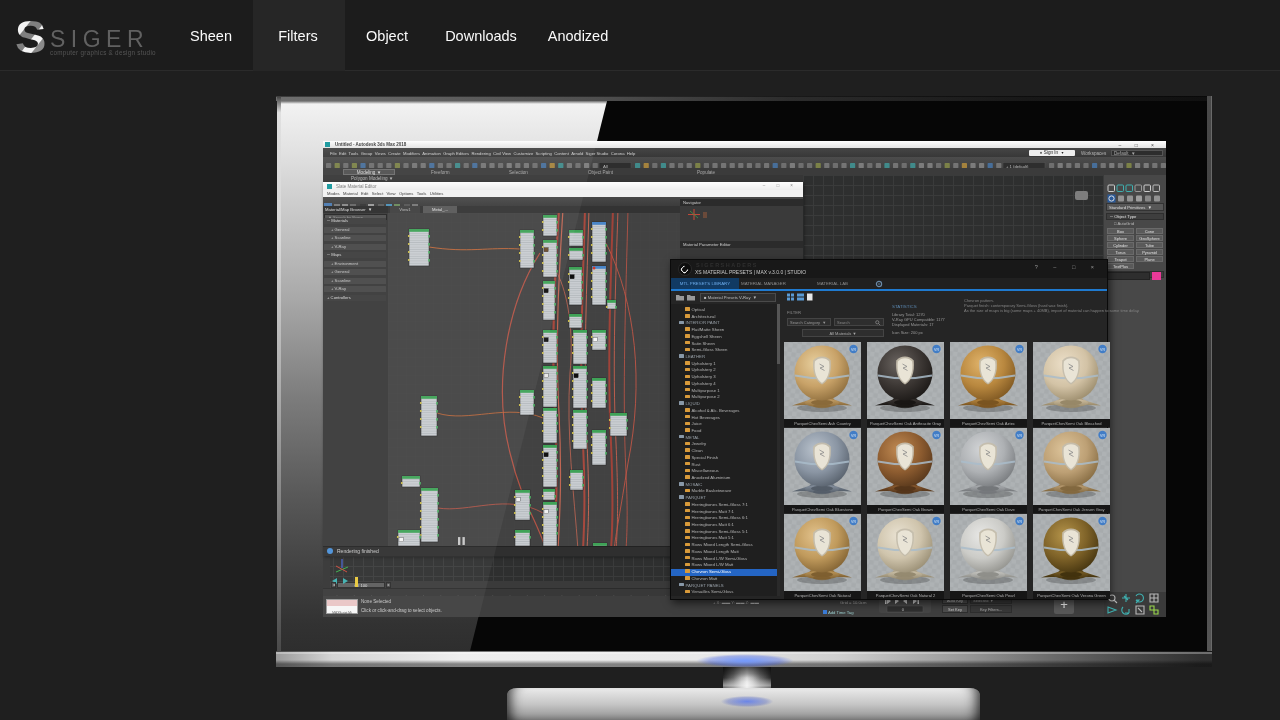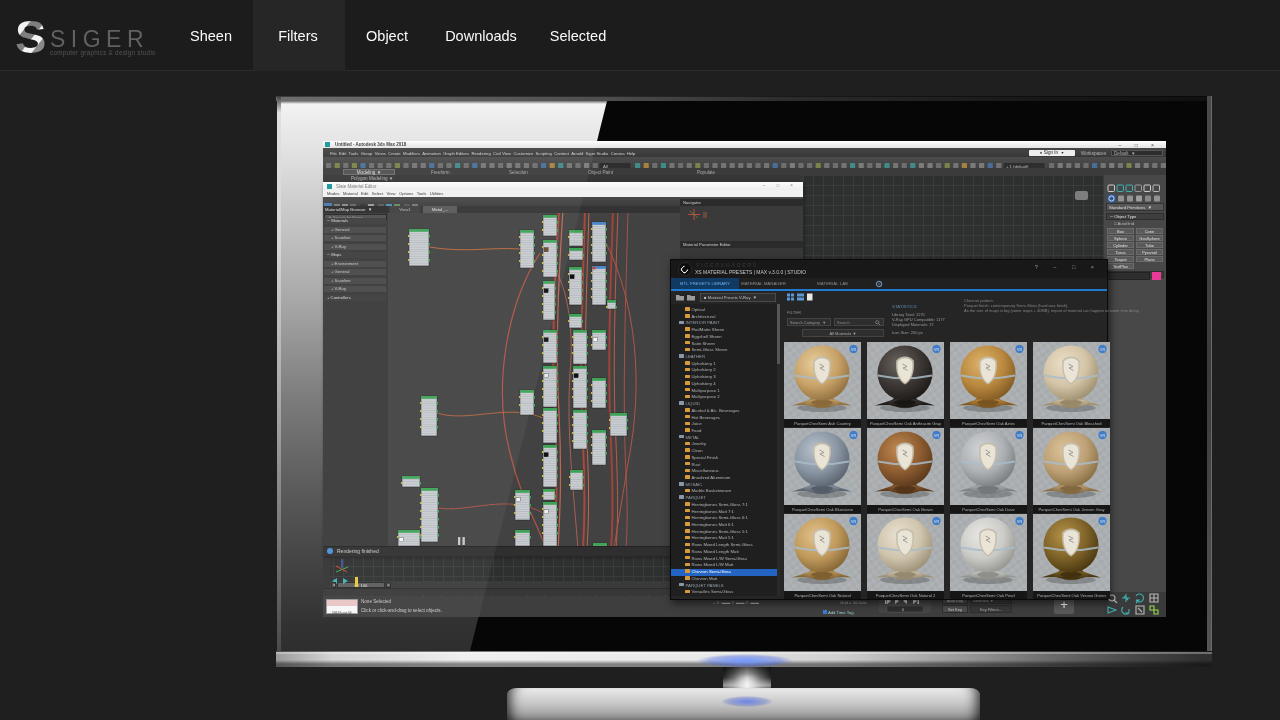--- a/index.html
+++ b/index.html
@@ -154,21 +154,21 @@
 <div id="root">
   <div id="header">
     <div id="prodcell"></div>
     <div id="logoS">S</div>
     <div id="logotext">SIGER</div>
     <div id="logotag">computer graphics &amp; design studio</div>
     <span class="nav" style="left:211px;">Sheen</span>
     <span class="nav" style="left:298px;">Filters</span>
     <span class="nav" style="left:387px;">Object</span>
     <span class="nav" style="left:481px;">Downloads</span>
-    <span class="nav" style="left:578px;">Selected</span>
+    <span class="nav" style="left:578px;">Anodized</span>
   </div>
 
   <div id="mon-topedge"></div>
   <div id="mon-face">
     <div id="silver"></div>
   </div>
   <div id="mon-left"></div>
   <div id="mon-right"></div>
 
   <div id="app">

